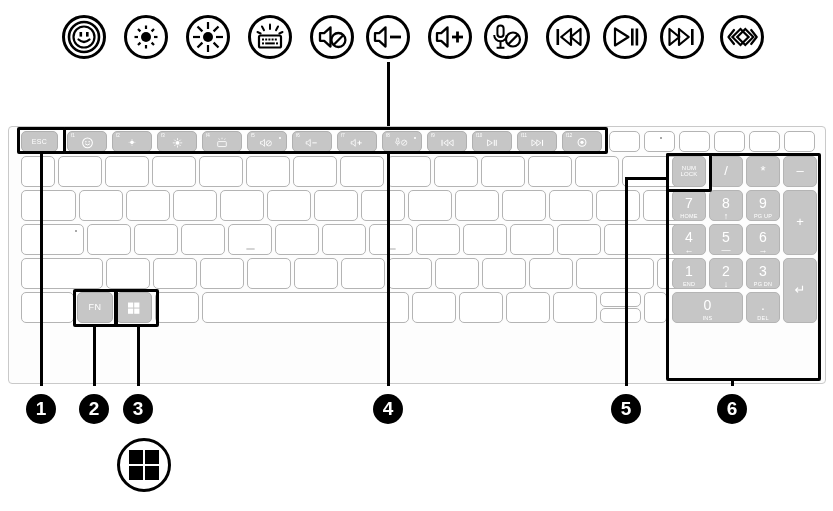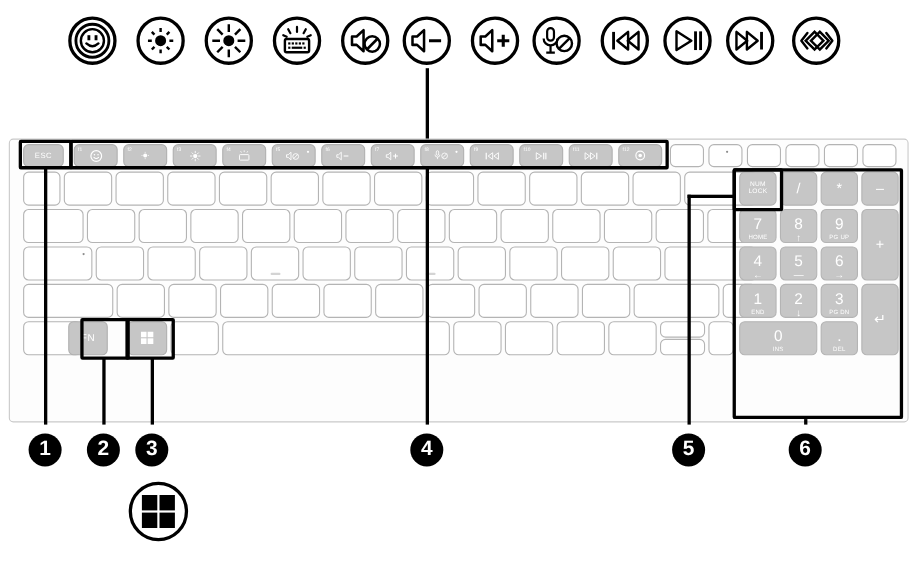--- a/index.html
+++ b/index.html
@@ -502,21 +502,21 @@
     <div class="key" style="left:286px; top:132px; width:44px; height:31px;"></div>
     <div class="key" style="left:333px; top:132px; width:44px; height:31px;"></div>
     <div class="key" style="left:380px; top:132px; width:44px; height:31px;"></div>
     <div class="key" style="left:427px; top:132px; width:44px; height:31px;"></div>
     <div class="key" style="left:474px; top:132px; width:44px; height:31px;"></div>
     <div class="key" style="left:521px; top:132px; width:44px; height:31px;"></div>
     <div class="key" style="left:568px; top:132px; width:78px; height:31px;"></div>
     <div class="key" style="left:649px; top:132px; width:31px; height:31px;"></div>
 
     <div class="key" style="left:13px; top:166px; width:53px; height:31px;"></div>
-    <div class="key grey" style="left:54px; top:166px; width:36px; height:31px;">
+    <div class="key grey" style="left:69px; top:166px; width:36px; height:31px;">
       <div class="klabel fn">FN</div>
     </div>
     <div class="key grey" style="left:108px; top:166px; width:36px; height:31px;">
       <span class="fnicon">
         <svg width="12" height="12" viewBox="0 0 12 12">
           <rect x="0" y="0" width="5.2" height="5.2" fill="#fff"></rect>
           <rect x="6.2" y="0" width="5.2" height="5.2" fill="#fff"></rect>
           <rect x="0" y="6.2" width="5.2" height="5.2" fill="#fff"></rect>
           <rect x="6.2" y="6.2" width="5.2" height="5.2" fill="#fff"></rect>
         </svg>

